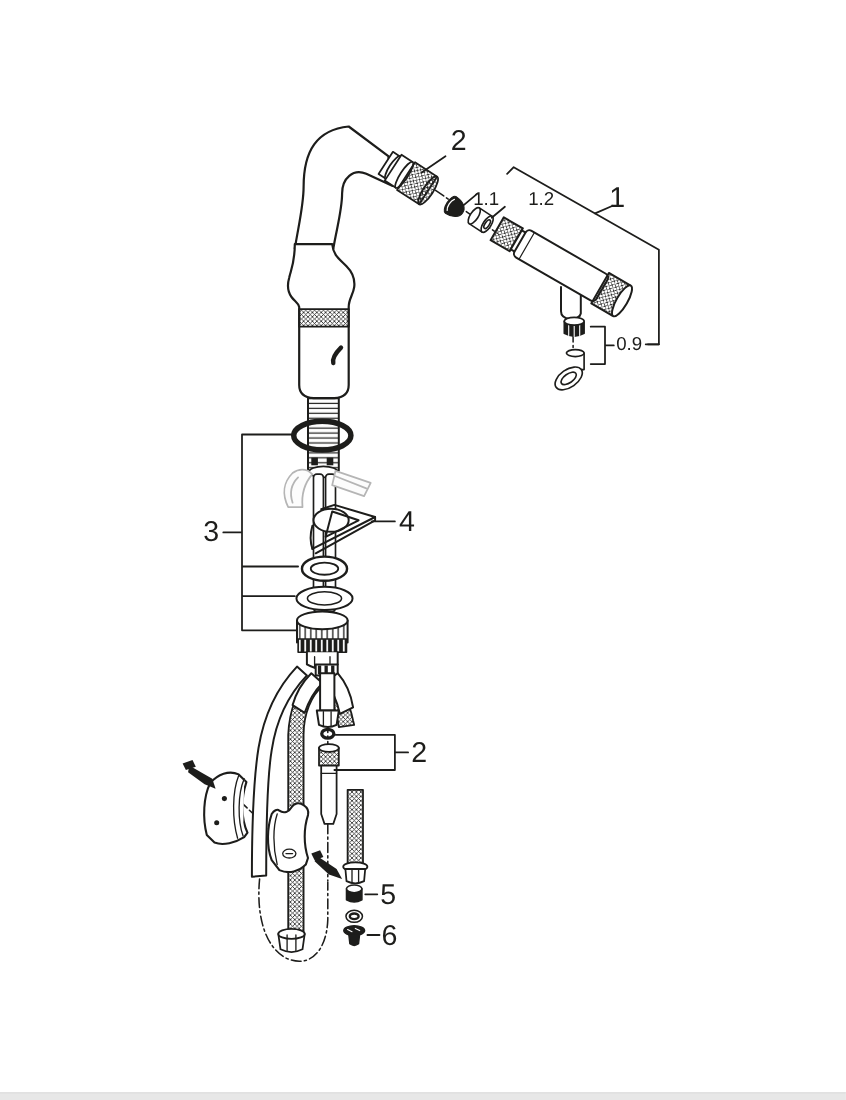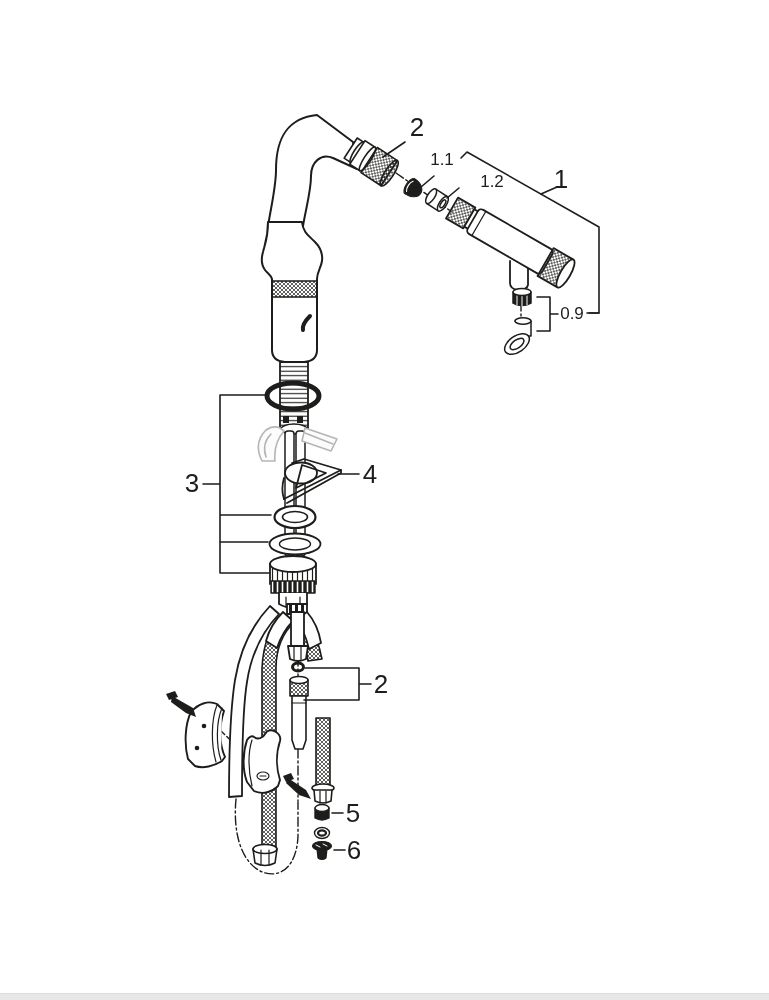--- a/index.html
+++ b/index.html
@@ -227,21 +227,21 @@
       <path d="M203,484 L220,484 M220,395 L220,573 M220,395 L267,395 M220,515 L271,515 M220,542 L268,542 M220,573 L269,573"></path>
       <path d="M338,474 L359,474"></path>
       <path d="M305,668 L359,668 L359,700 L304,700 M359,684 L371,684"></path>
       <path d="M332,813 L343,813"></path>
       <path d="M334,850 L345,850"></path>
     </g>
   </g>
 </svg>
 
 <div class="callout big" style="left:417px;top:127px;">2</div>
-<div class="callout small" style="left:442px;top:159px;text-align:center;">1.1</div>
+<div class="callout small" style="left:442px;top:181px;text-align:center;">1.1</div>
 <div class="callout small" style="left:492px;top:181px;">1.2</div>
 <div class="callout big" style="left:561px;top:179px;">1</div>
 <div class="callout small" style="left:572px;top:313px;">0.9</div>
 <div class="callout big" style="left:192px;top:483px;">3</div>
 <div class="callout big" style="left:370px;top:474px;">4</div>
 <div class="callout big" style="left:381px;top:684px;">2</div>
 <div class="callout big" style="left:353px;top:813px;">5</div>
 <div class="callout big" style="left:354px;top:850px;">6</div>
 
 <div class="footer-bar" style="background: rgb(231, 231, 231);"></div>

